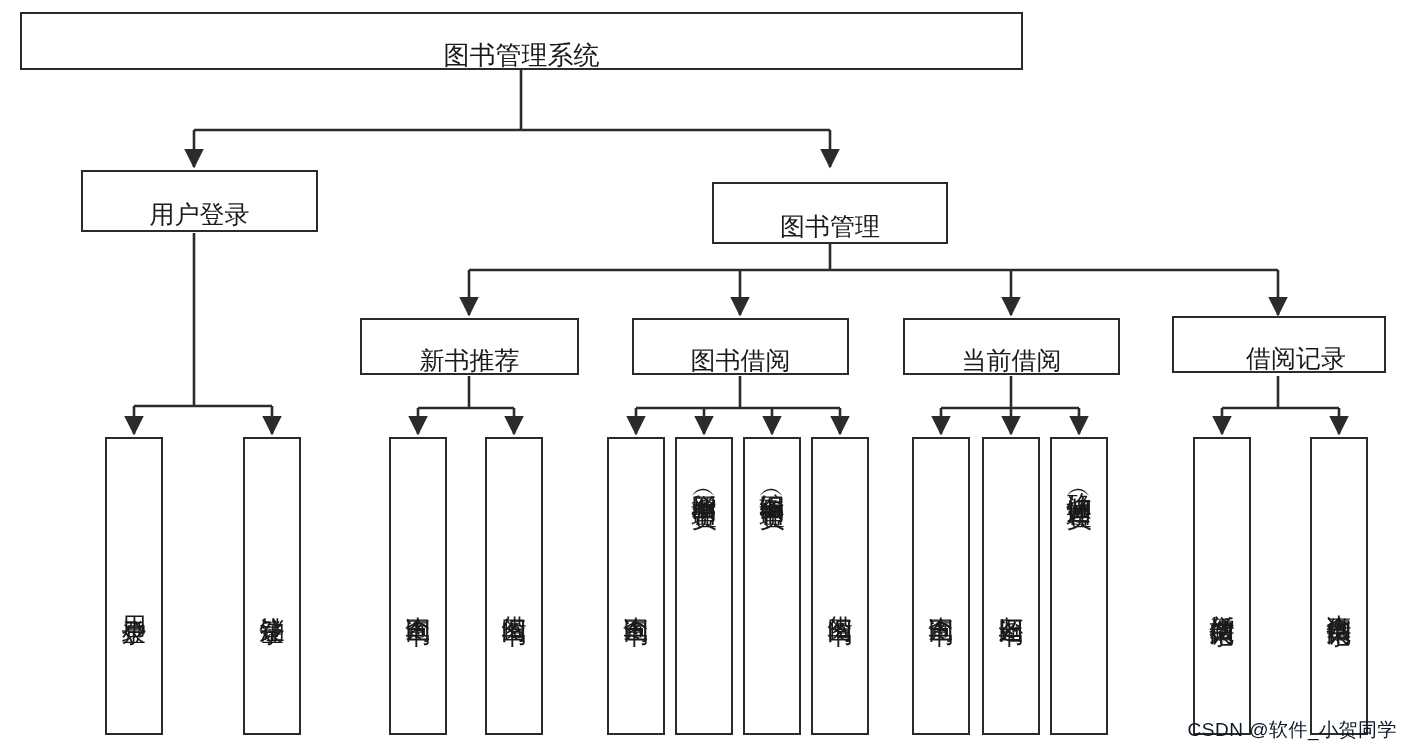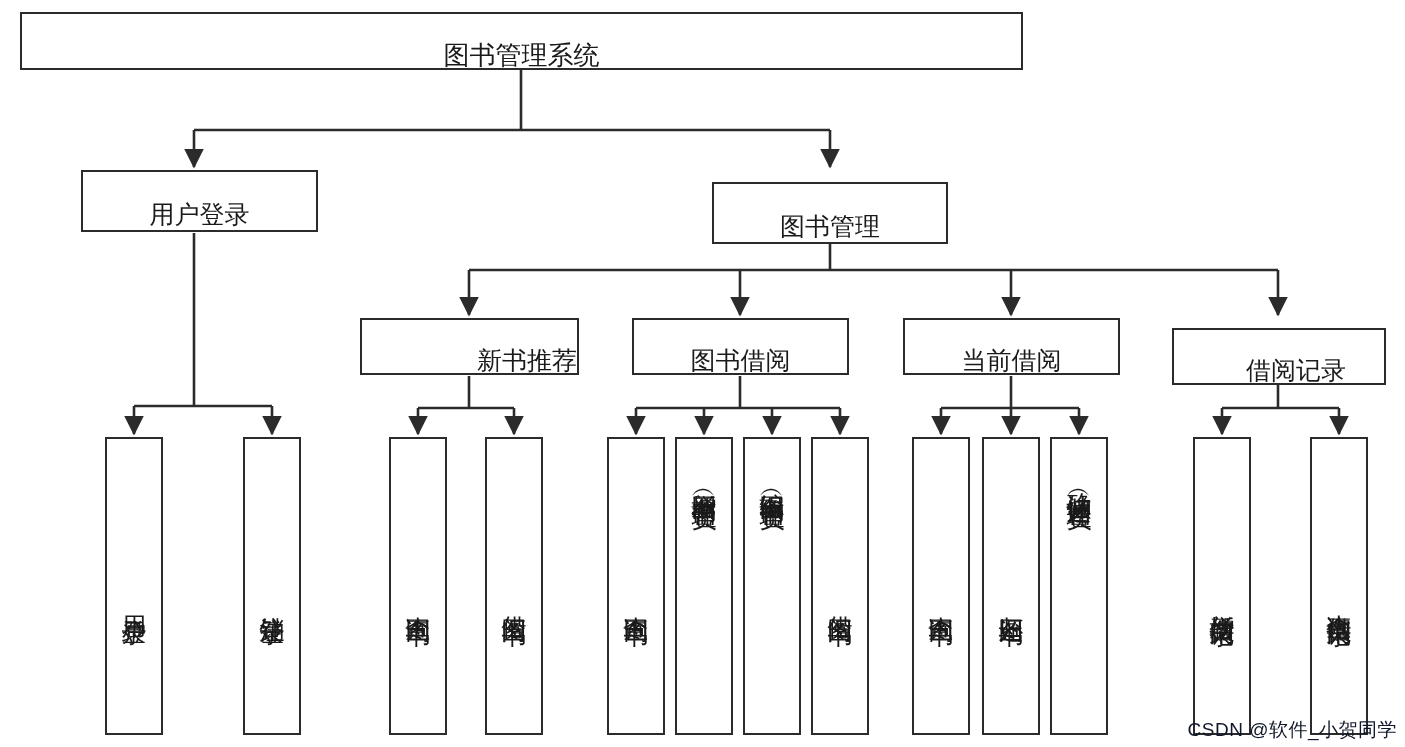--- a/index.html
+++ b/index.html
@@ -140,30 +140,30 @@
     <span class="node-label">图书管理系统</span>
   </div>
 
   <div class="node h-node" style="left:81px; top:170px; width:237px; height:62px;">
     <span class="node-label">用户登录</span>
   </div>
   <div class="node h-node" style="left:712px; top:182px; width:236px; height:62px;">
     <span class="node-label">图书管理</span>
   </div>
 
-  <div class="node h-node" style="left:360px; top:318px; width:219px; height:57px;justify-content:flex-end;">
+  <div class="node h-node" style="left:360px; top:318px; width:219px; height:57px;">
     <span class="node-label">新书推荐</span>
   </div>
   <div class="node h-node" style="left:903px; top:318px; width:217px; height:57px;">
     <span class="node-label">当前借阅</span>
   </div>
   <div class="node h-node" style="left:632px; top:318px; width:217px; height:57px;">
     <span class="node-label">图书借阅</span>
   </div>
-  <div class="node h-node" style="left:1172px; top:328px; width:214px; height:57px;padding-left:34px;">
+  <div class="node h-node" style="left:1172px; top:316px; width:214px; height:57px;padding-left:34px;">
     <span class="node-label">借阅记录</span>
   </div>
 
   <div class="node v-node mid-text" style="left:105px; top:437px; width:58px; height:298px;">
     <span class="node-label">用户登录</span>
   </div>
   <div class="node v-node mid-text" style="left:243px; top:437px; width:58px; height:298px;">
     <span class="node-label">注销登录</span>
   </div>
 

